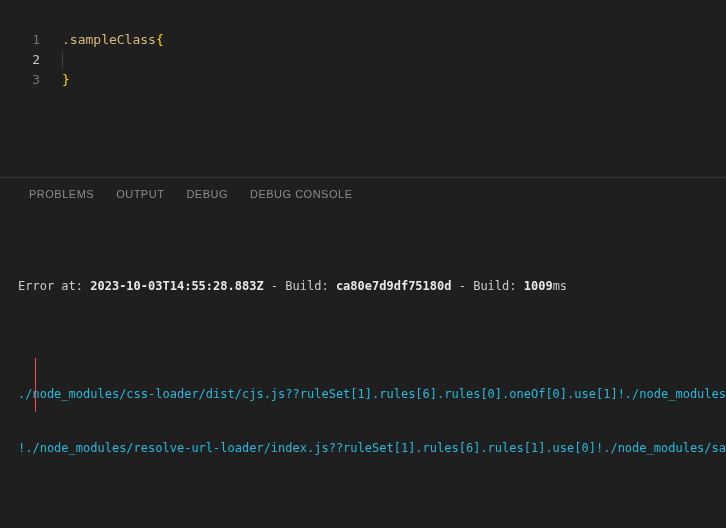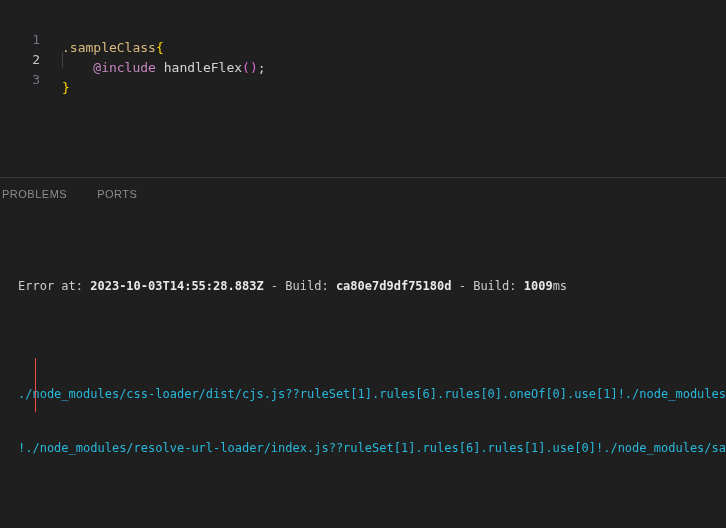--- a/index.html
+++ b/index.html
@@ -7,31 +7,31 @@
     position:relative;width:726px;height:528px;overflow:hidden;
     background:#1f1f1f;font-family:"DejaVu Sans Mono",monospace;
   }
 
   
   .editor{position:absolute;left:0;top:0;width:726px;height:177px;}
   .editor-lines{position:absolute;left:0;top:30px;right:0;}
   .code-row{display:flex;height:20px;line-height:20px;font-size:13px;}
   .gutter{flex:0 0 40px;width:40px;text-align:right;color:#6e7681;}
   .gutter.active{color:#c6c6c6;}
-  .code{margin-left:22px;white-space:pre;color:#d4d4d4;margin-top:8px;}
+  .code{margin-left:22px;white-space:pre;color:#d4d4d4;}
   .t-class{color:#d7ba7d;}
   .t-brace{color:#ffd700;}
   .t-at{color:#c586c0;}
   .t-paren{color:#da70d6;}
   .t-plain{color:#d4d4d4;}
   .indent-guide{position:absolute;left:62px;top:52px;width:1px;height:16px;background:#404040;}
 
   
   .panel{position:absolute;left:0;top:177px;width:726px;height:351px;border-top:1px solid #373737;box-sizing:border-box;}
-  .tabbar{display:flex;gap:30px;padding-left:2px;height:32px;}
+  .tabbar{display:flex;gap:22px;padding-left:29px;height:32px;}
   .tab{
     display:flex;align-items:center;box-sizing:border-box;
     font-family:"Liberation Sans",sans-serif;font-size:11px;letter-spacing:.5px;
     color:#8c8c8c;cursor:pointer;border-bottom:1px solid transparent;
   }
   .tab.active{color:#e7e7e7;border-bottom-color:#e7e7e7;}
 
   
   .terminal{
     position:absolute;left:18px;top:241px;width:708px;
@@ -49,37 +49,42 @@
 <div class="screen">
 
   <div class="editor">
     <div class="editor-lines">
       <div class="code-row">
         <div class="gutter">1</div>
         <div class="code"><span class="t-class">.sampleClass</span><span class="t-brace">{</span></div>
       </div>
       <div class="code-row">
         <div class="gutter active">2</div>
-        <div class="code"><span class="t-plain">    </span><span class="t-at">@include</span><span class="t-plain"> </span><span class="t-plain">handleFlex</span><span class="t-paren">(</span><span class="t-paren">)</span><span class="t-plain">;</span></div>
       </div>
       <div class="code-row">
         <div class="gutter">3</div>
         <div class="code"><span class="t-brace">}</span></div>
       </div>
     </div>
     <div class="indent-guide"></div>
   </div>
 
   <div class="panel">
     <div class="tabbar">
       <div class="tab">
           <span>PROBLEMS</span>
         </div>
       <div class="tab">
-          <span>PORTS</span>
+          <span>OUTPUT</span>
+        </div>
+      <div class="tab">
+          <span>DEBUG</span>
+        </div>
+      <div class="tab">
+          <span>DEBUG CONSOLE</span>
         </div>
     </div>
   </div>
 
   <div class="terminal">
     <div class="trow"><span>Error at: </span><span class="b">2023-10-03T14:55:28.883Z</span><span> - Build: </span><span class="b">ca80e7d9df75180d</span><span> - Build: </span><span class="b">1009</span><span>ms</span></div>
     <div class="trow"></div>
     <div class="trow cyan">./node_modules/css-loader/dist/cjs.js??ruleSet[1].rules[6].rules[0].oneOf[0].use[1]!./node_modules/po</div>
     <div class="trow cyan">!./node_modules/resolve-url-loader/index.js??ruleSet[1].rules[6].rules[1].use[0]!./node_modules/sass-</div>
     

